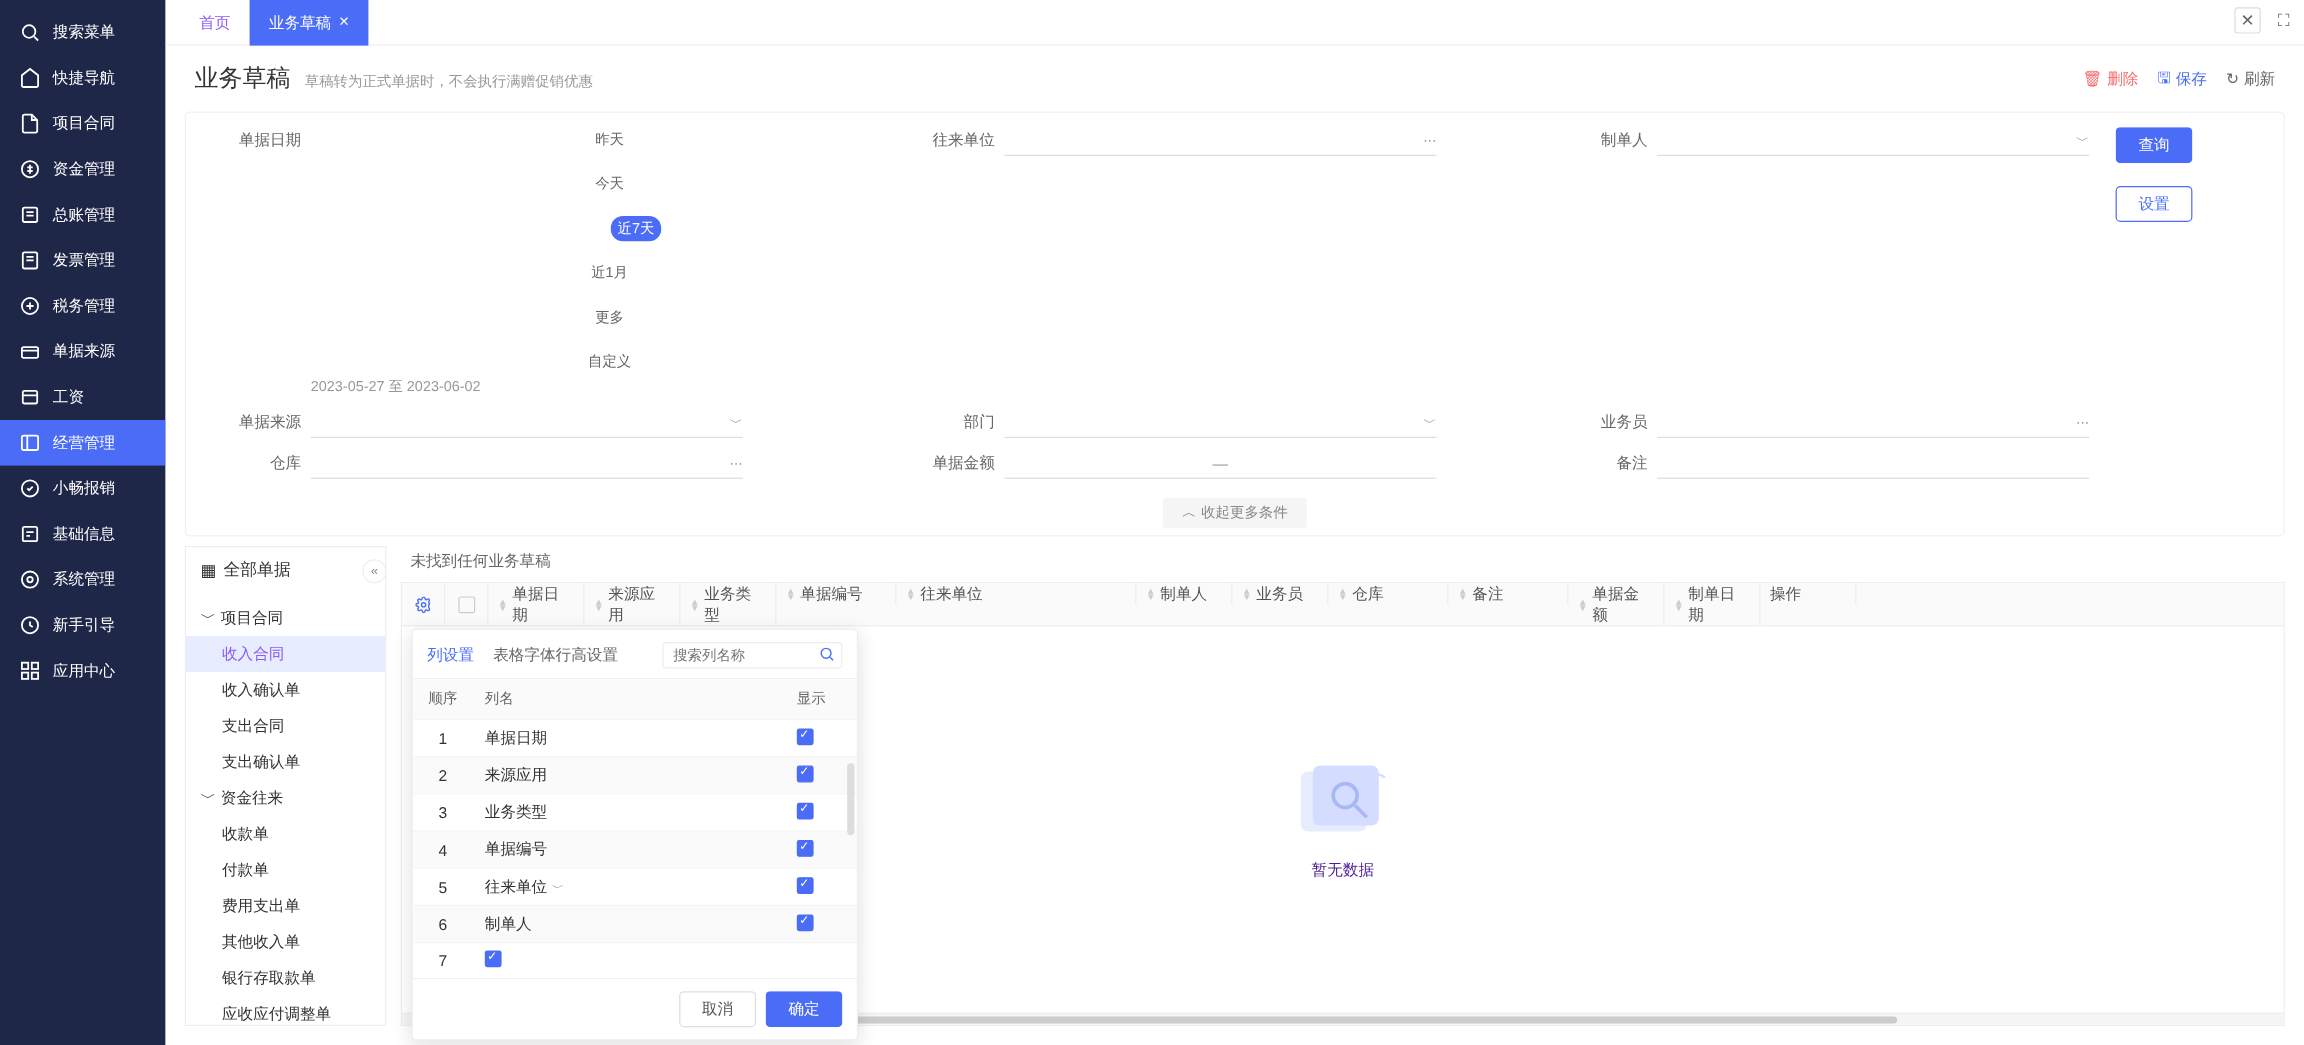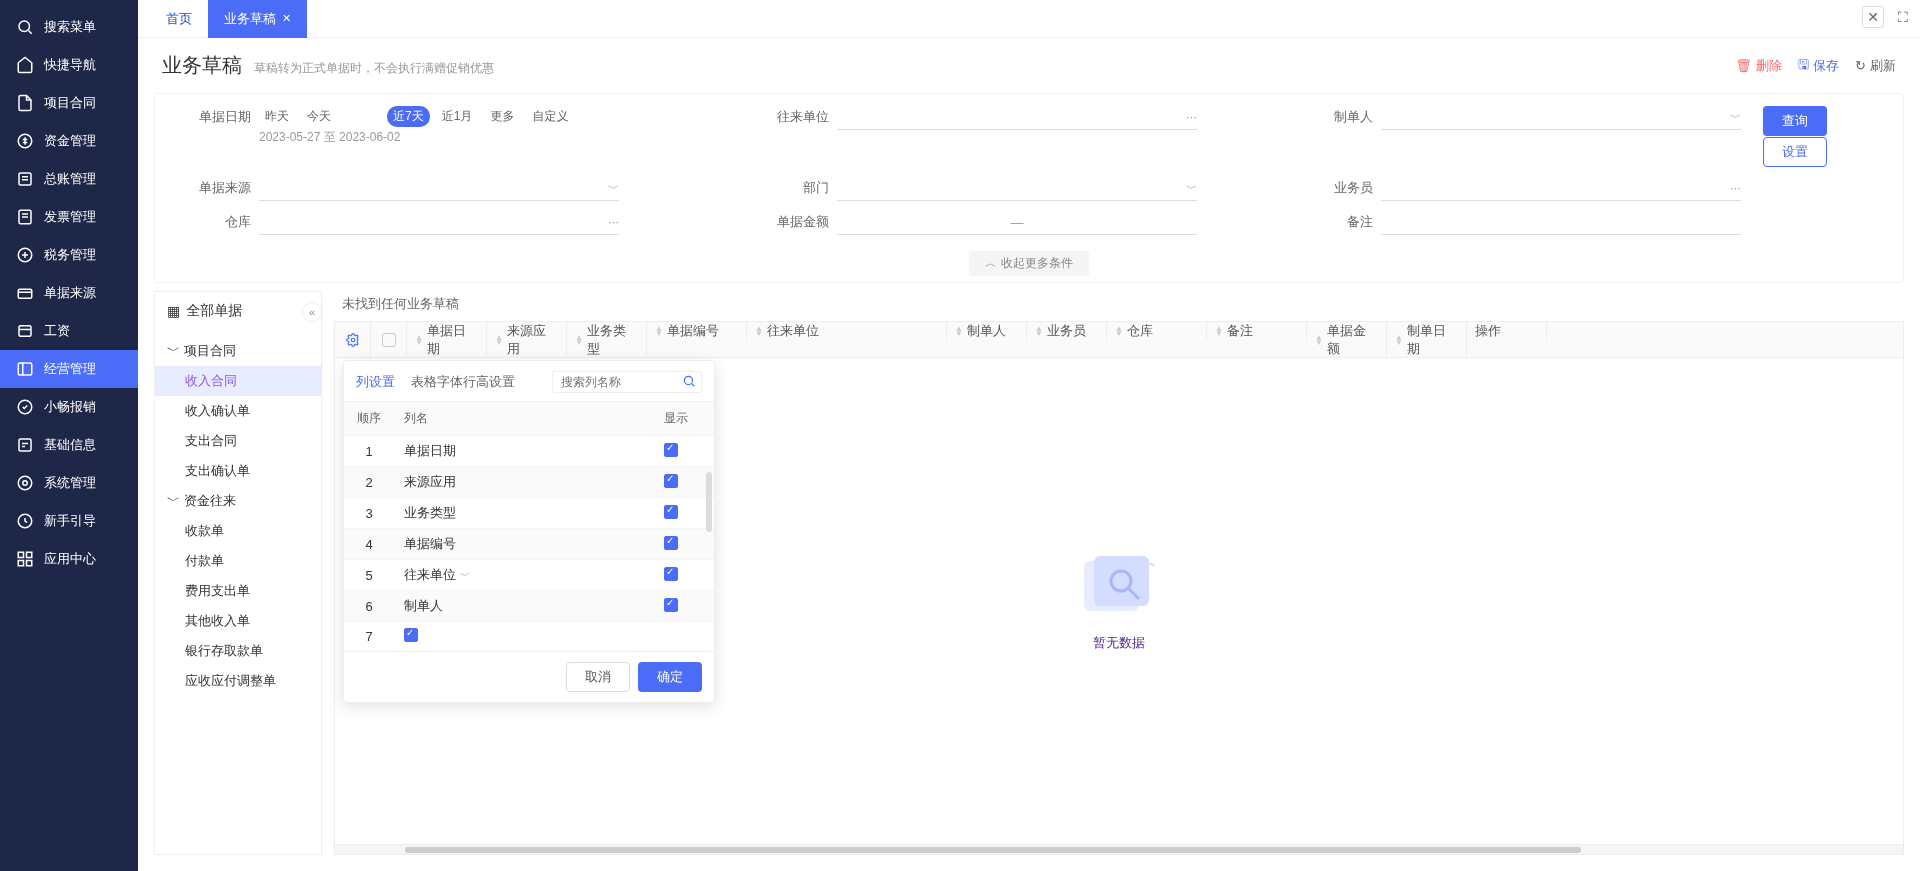--- a/index.html
+++ b/index.html
@@ -11,21 +11,21 @@
 .sidebar-item { display: flex; align-items: center; gap: 10px; padding: 10px 16px; color: #fff; cursor: pointer; font-size: 13px; }
 .sidebar-item.active { background: #4a6cf7; }
 .sidebar-item .icon { width: 18px; height: 18px; display: inline-flex; align-items: center; justify-content: center; }
 .sidebar-item .icon svg { width: 18px; height: 18px; stroke: #fff; fill: none; }
 
 
 .main { flex: 1; display: flex; flex-direction: column; background: #fff; min-width: 0; }
 
 
 .tabs-bar { display: flex; align-items: center; height: 38px; border-bottom: 1px solid #eee; padding-left: 12px; position: relative; }
-.tab { padding: 0 16px; height: 38px; display: flex; align-items: center; gap: 6px; cursor: pointer; font-size: 13px; color: #1d4ed8; }
+.tab { padding: 0 16px; height: 38px; display: flex; align-items: center; gap: 6px; cursor: pointer; font-size: 13px; color: #8b5cf6; }
 .tab.active { background: #4a6cf7; color: #fff; }
 .tab .close { font-size: 11px; cursor: pointer; }
 
 
 .page-header { display: flex; align-items: center; justify-content: space-between; padding: 14px 24px; }
 .page-header-left { display: flex; align-items: baseline; gap: 12px; }
 .page-title { font-size: 20px; color: #333; }
 .page-subtitle { font-size: 12px; color: #999; }
 .page-header-right { display: flex; gap: 16px; }
 .action-link { display: flex; align-items: center; gap: 4px; cursor: pointer; font-size: 13px; }
@@ -34,25 +34,25 @@
 .action-link.normal { color: #666; }
 
 
 .filter-panel { background: #fff; margin: 0 16px; padding: 12px 24px 0; border: 1px solid #f0f0f0; border-radius: 4px; }
 .filter-row { display: flex; margin-bottom: 10px; }
 .filter-item { display: flex; align-items: flex-start; width: 33%; }
 .filter-label { width: 72px; text-align: right; color: #666; font-size: 13px; padding-top: 2px; }
 .filter-value { flex: 1; margin-left: 8px; }
 .filter-input { border: none; border-bottom: 1px solid #ddd; width: 100%; max-width: 360px; height: 24px; display: flex; align-items: center; justify-content: space-between; color: #999; cursor: pointer; }
 .filter-input .chev { color: #999; font-size: 11px; }
-.date-chips { display: flex; gap: 6px; align-items: center; flex-wrap: wrap; font-size: 12px; }
+.date-chips { display: flex; gap: 16px; align-items: center; flex-wrap: wrap; font-size: 12px; flex-direction: column; }
 .date-chip { color: #666; cursor: pointer; padding: 2px 6px; border-radius: 10px; }
 .date-chip.active { background: #4a6cf7; color: #fff; margin-left: 44px; }
 .date-range { color: #999; font-size: 12px; margin-top: 2px; }
-.filter-actions { display: flex; flex-direction: column; gap: 1px; align-items: flex-end; padding-left: 20px; }
+.filter-actions { display: flex; flex-direction: column; gap: 19px; align-items: flex-end; padding-left: 20px; }
 .btn { padding: 5px 18px; border-radius: 4px; cursor: pointer; font-size: 13px; border: 1px solid transparent; }
 .btn-primary { background: #4a6cf7; color: #fff; }
 .btn-outline { border: 1px solid #4a6cf7; color: #4a6cf7; background: #fff; }
 .collapse-bar { text-align: center; padding: 6px 0; }
 .collapse-pill { display: inline-flex; align-items: center; gap: 4px; background: #f5f5f5; padding: 4px 16px; border-radius: 2px; color: #888; font-size: 12px; cursor: pointer; }
 
 
 .content { display: flex; margin: 8px 16px 16px; flex: 1; min-height: 0; }
 .left-pane { width: 168px; border: 1px solid #eee; position: relative; }
 .left-header { display: flex; align-items: center; gap: 6px; padding: 10px 12px; font-weight: 500; font-size: 14px; }

